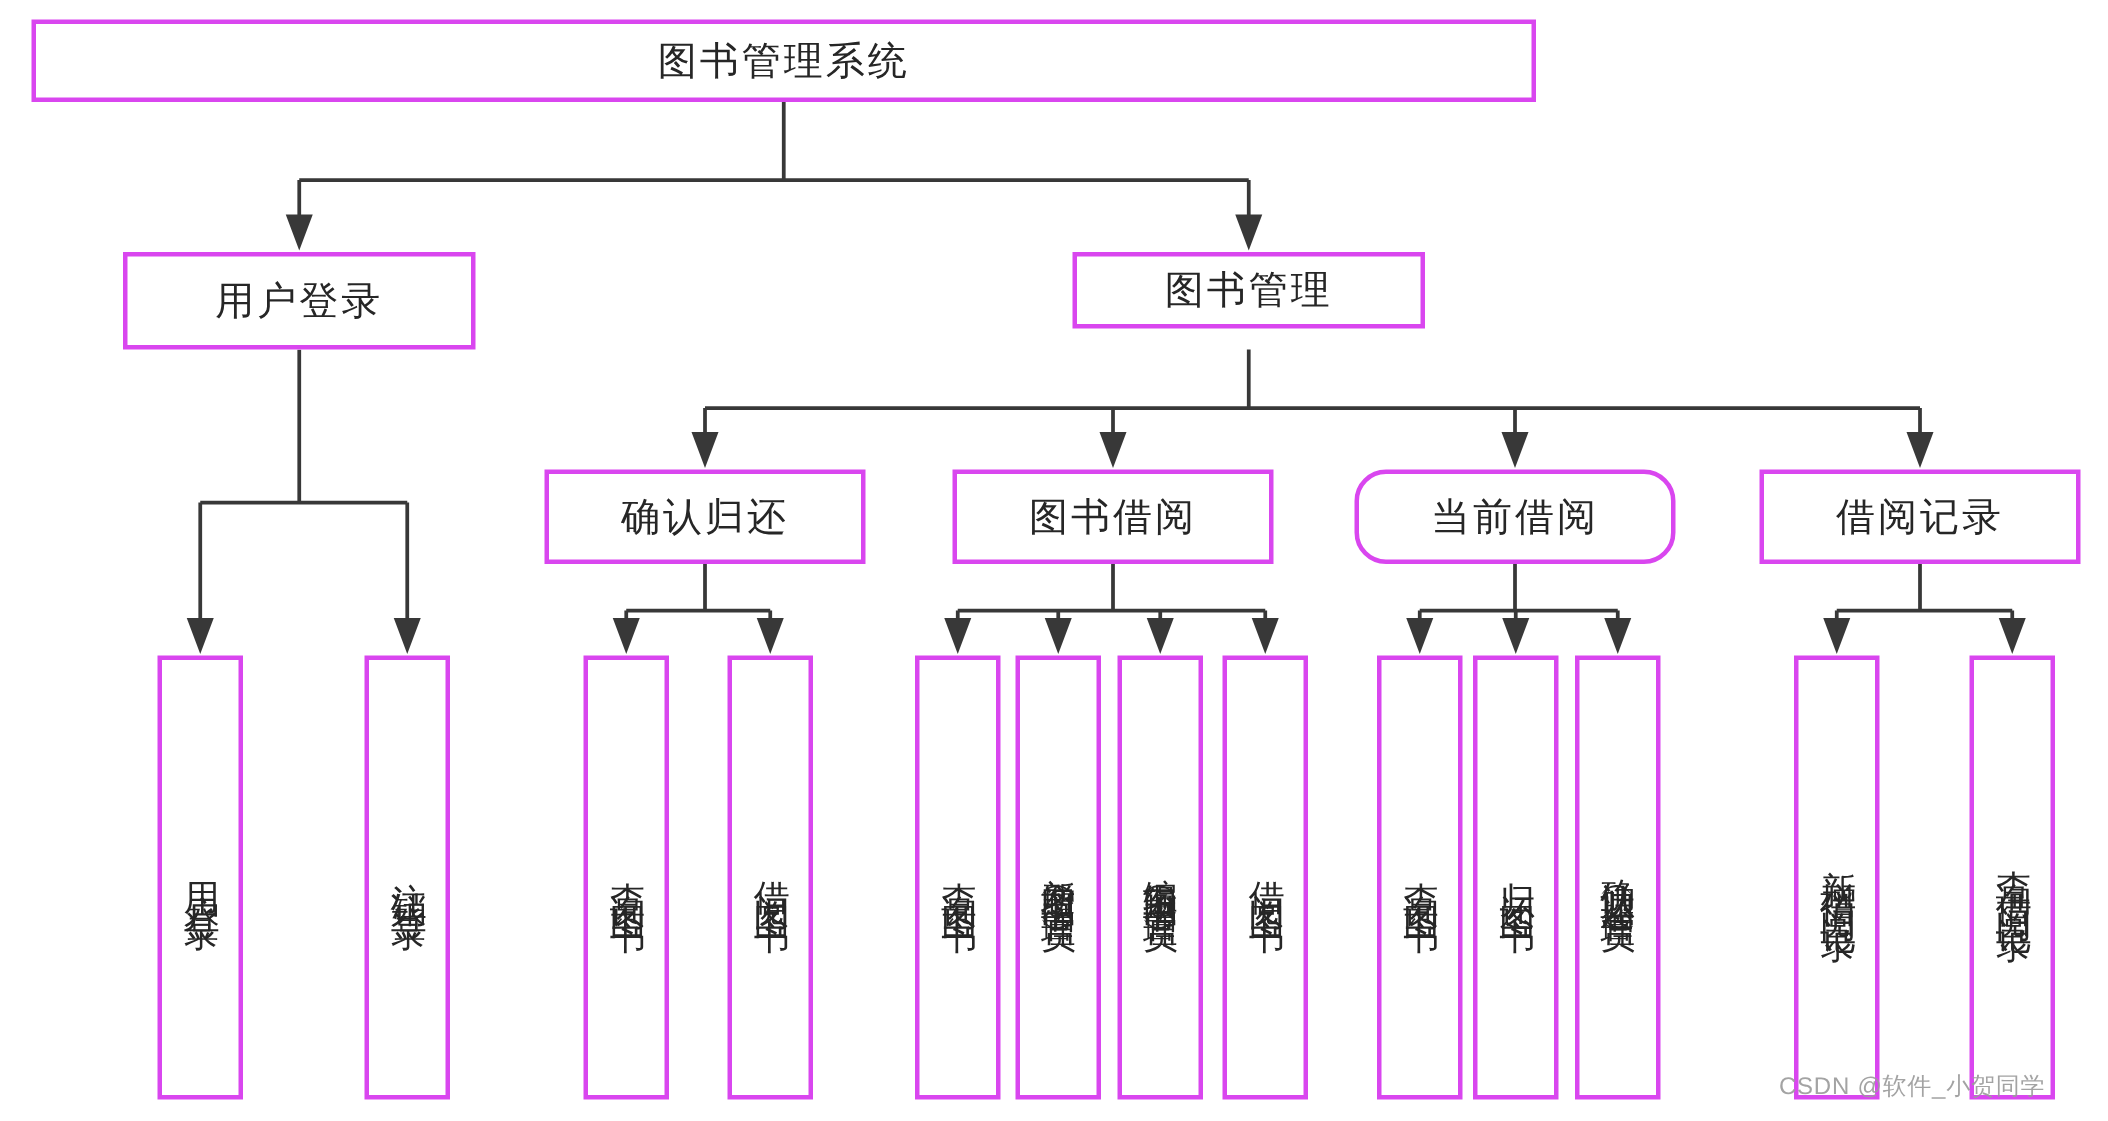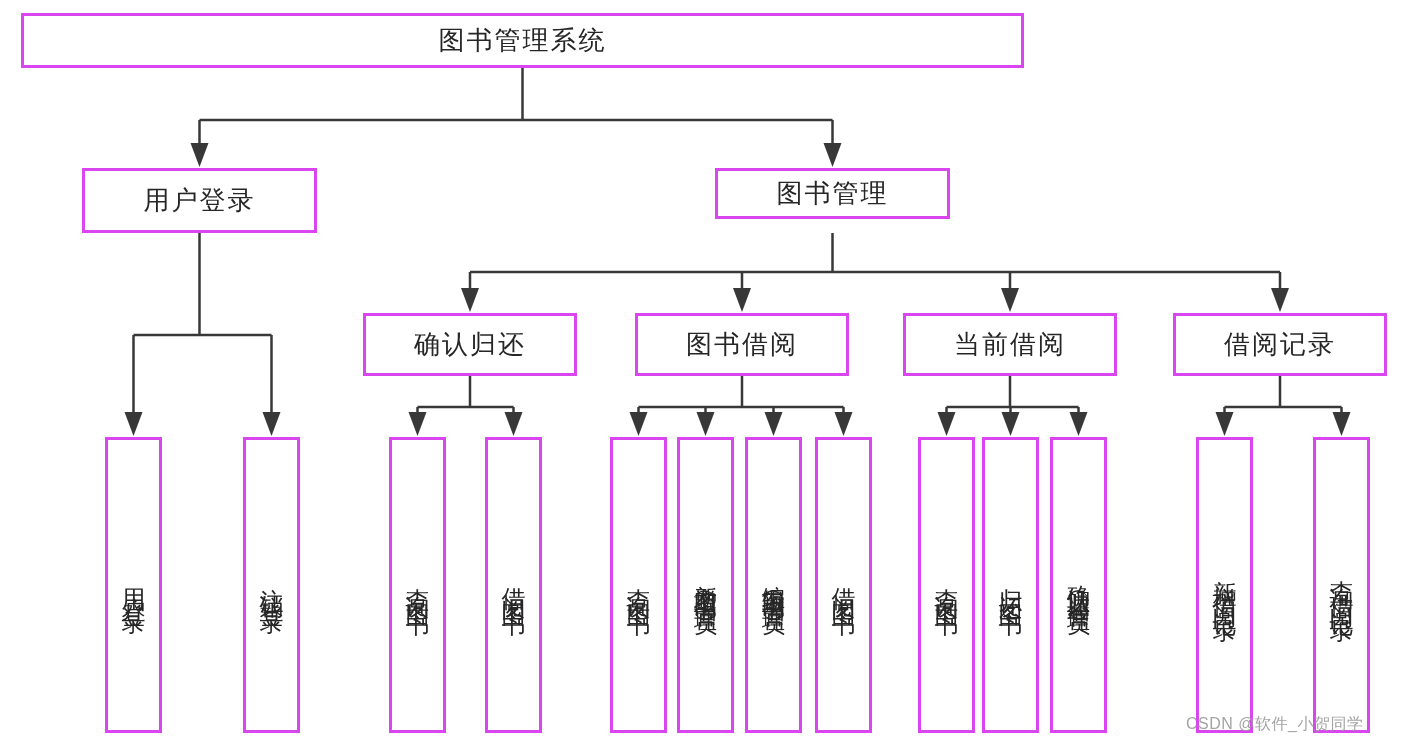--- a/index.html
+++ b/index.html
@@ -44,21 +44,21 @@
   }
   
   .box.root   { left: 21px;  top: 13px;  width: 1003px; height: 55px; }
   
   .box.lv2-a  { left: 82px;  top: 168px; width: 235px;  height: 65px; }
   .box.lv2-b  { left: 715px; top: 168px; width: 235px;  height: 51px; }
   
   .box.lv3    { top: 313px; width: 214px; height: 63px; }
   .box.lv3-1  { left: 363px; }
   .box.lv3-2  { left: 635px; text-align: right; }
-  .box.lv3-3  { left: 903px; }
+  .box.lv3-3  { left: 903px; border-radius: 21px; }
   .box.lv3-4  { left: 1173px; }
   
   .box.leaf   { top: 437px; width: 57px; height: 296px; }
   .leaf .vlabel {
     writing-mode: vertical-rl;
     text-orientation: mixed;
     font-size: 24px;
     color: #262626;
     letter-spacing: 8px;
     font-weight: 500;

